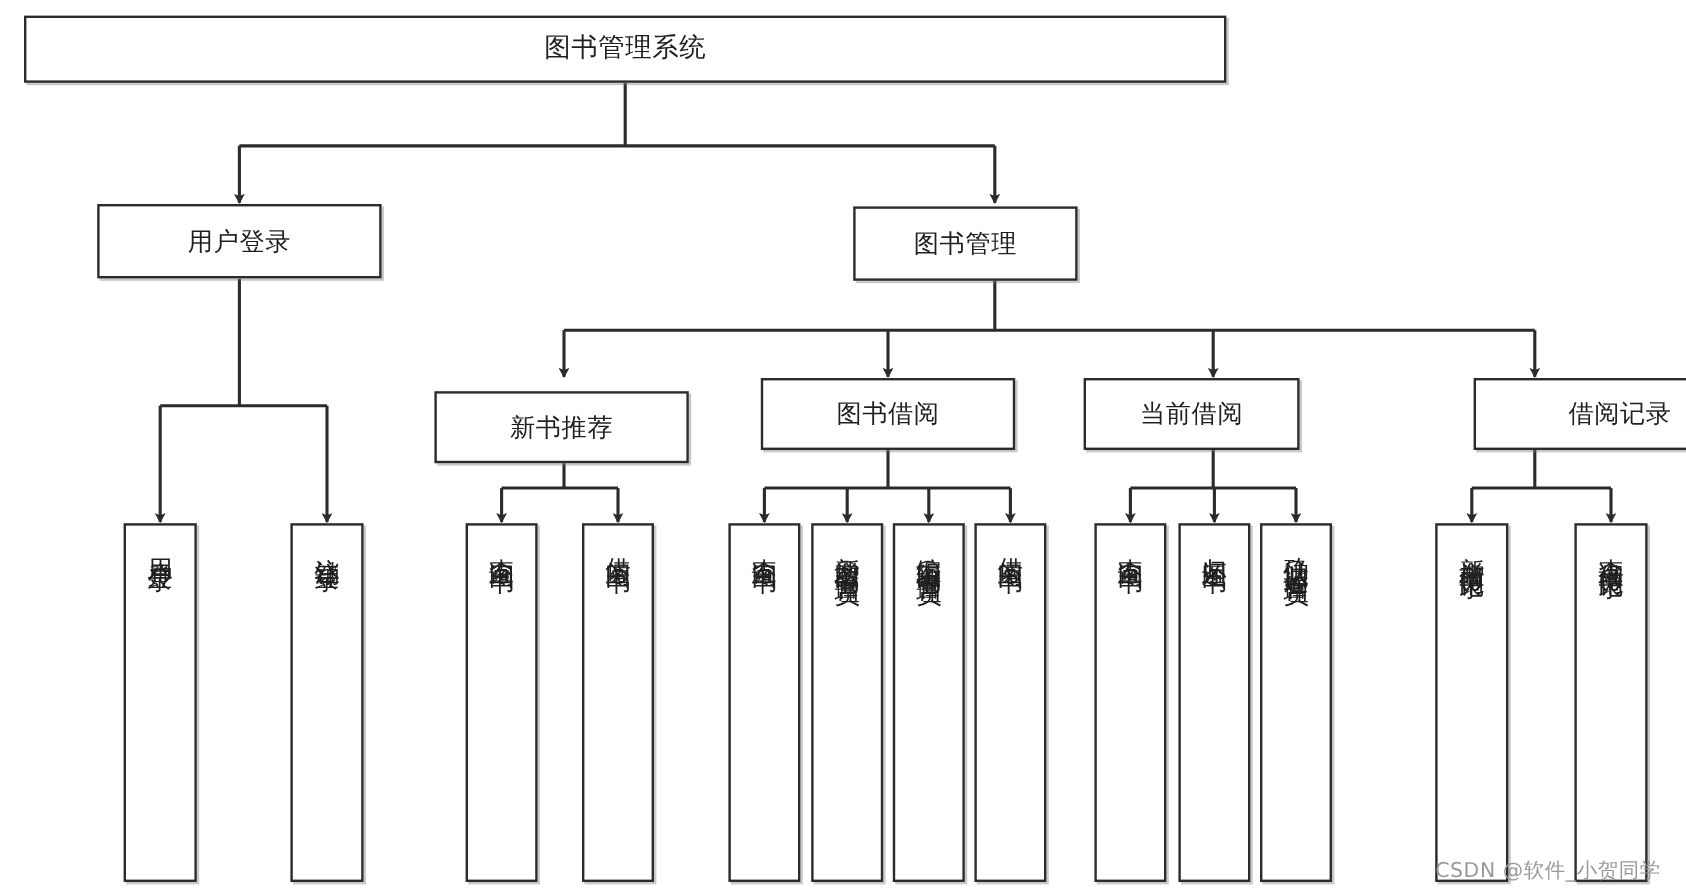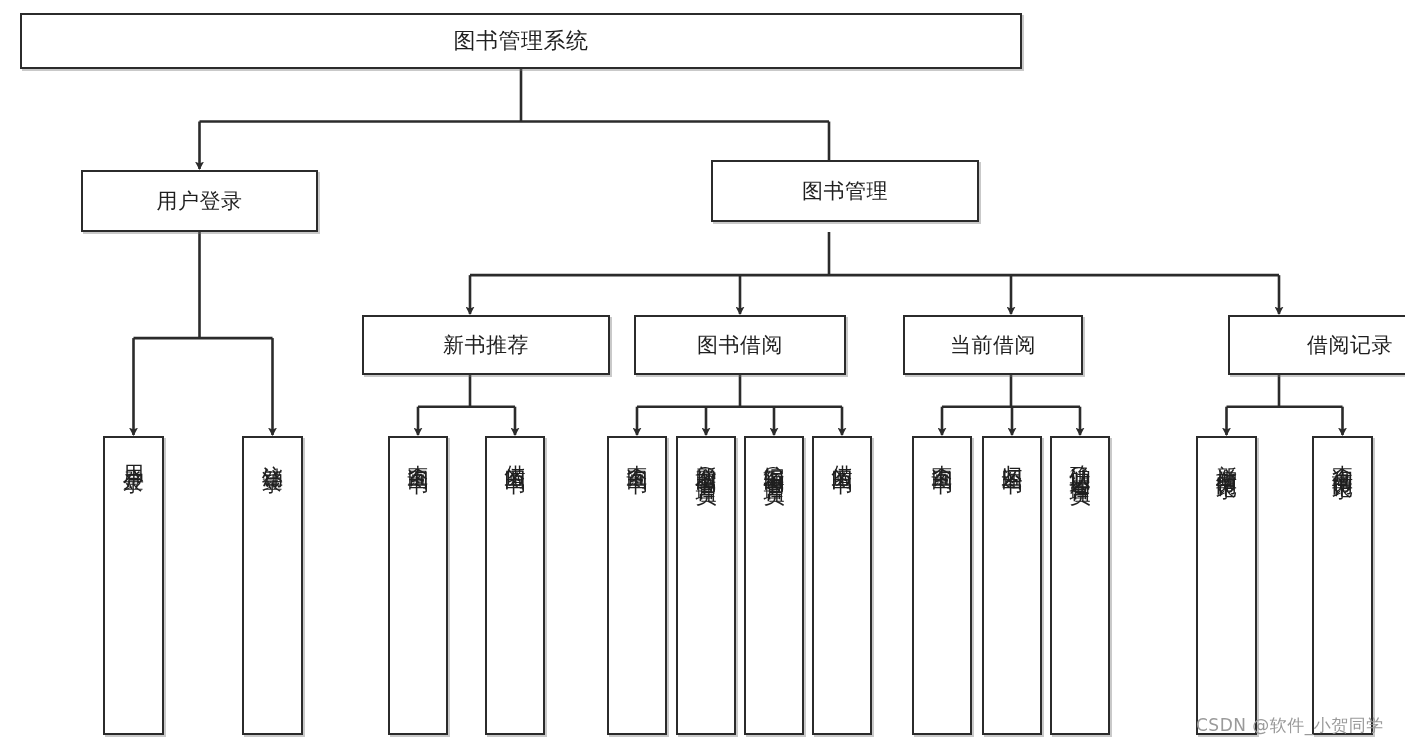--- a/index.html
+++ b/index.html
@@ -125,24 +125,24 @@
       </g>
   </svg>
 
   <div id="node-layer">
       <div class="node horiz root" style="left: 20px; top: 13px; width: 1002px; height: 56px;">
         <span class="node-label">图书管理系统</span>
       </div>
       <div class="node horiz" style="left: 81px; top: 170px; width: 237px; height: 62px;">
         <span class="node-label">用户登录</span>
       </div>
-      <div class="node horiz" style="left: 711px; top: 160px; width: 268px; height: 62px;">
+      <div class="node horiz" style="left: 711px; top: 172px; width: 187px; height: 62px;">
         <span class="node-label">图书管理</span>
       </div>
-      <div class="node horiz" style="left: 362px; top: 315px; width: 248px; height: 60px;">
+      <div class="node horiz" style="left: 362px; top: 326px; width: 212px; height: 60px;">
         <span class="node-label">新书推荐</span>
       </div>
       <div class="node horiz" style="left: 634px; top: 315px; width: 212px; height: 60px;">
         <span class="node-label">图书借阅</span>
       </div>
       <div class="node horiz" style="left: 903px; top: 315px; width: 180px; height: 60px;">
         <span class="node-label">当前借阅</span>
       </div>
       <div class="node horiz" style="left: 1228px; top: 315px; width: 244px; height: 60px;">
         <span class="node-label">借阅记录</span>

